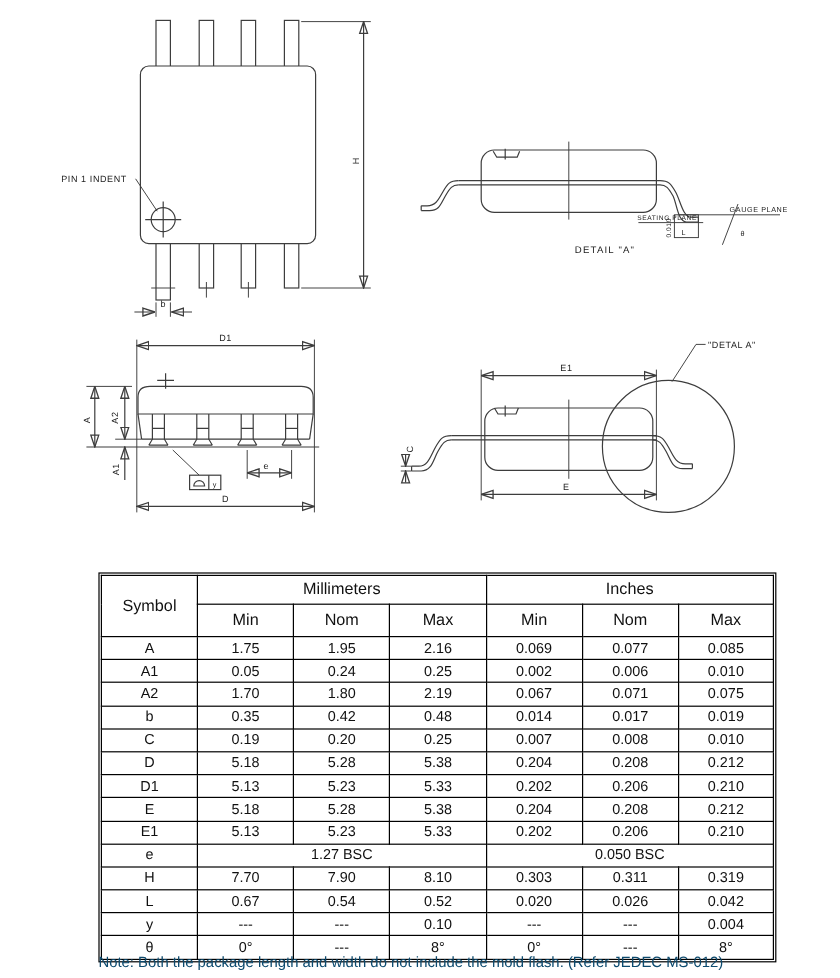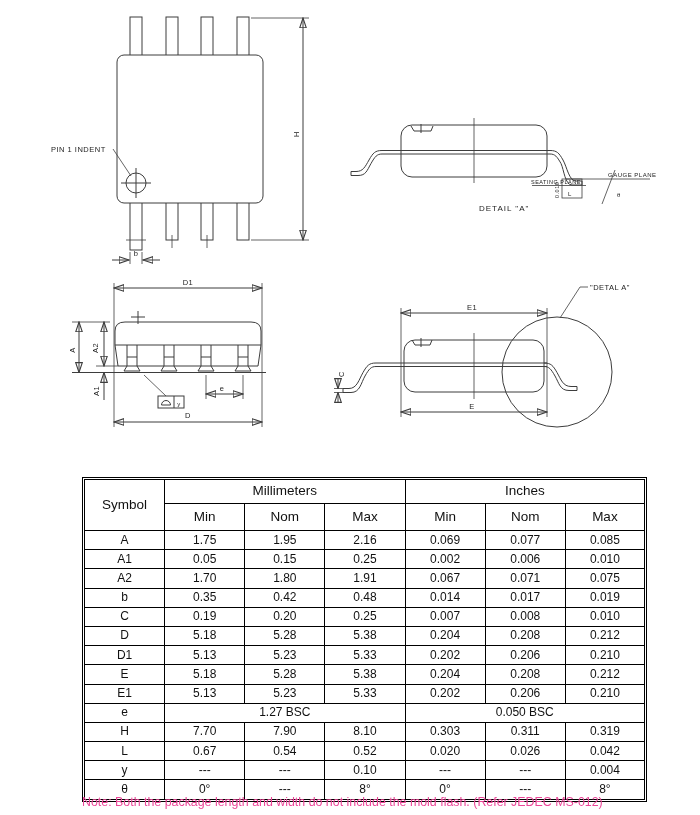--- a/index.html
+++ b/index.html
@@ -16,21 +16,21 @@
   svg.draw text.t55{font-size:5.5px;}
   svg.draw text.t8{font-size:8px;letter-spacing:1px;}
   .tbl-outer{position:absolute;left:68px;top:477px;width:561px;
       border:1.5px solid #000;padding:1px;background:#fff;}
   table.dims{width:100%;border-collapse:collapse;table-layout:fixed;}
   table.dims th,table.dims td{border:1px solid #000;text-align:center;
       vertical-align:middle;padding:0;font-size:12px;line-height:1.1;}
   table.dims th{font-size:13.5px;font-weight:normal;}
   tr.h1{height:24px;} tr.h2{height:27px;} tr.dr{height:19.2px;}
   .note{position:absolute;left:68px;top:795px;width:600px;font-size:12.4px;
-      color:#ec4899;white-space:nowrap;}
+      color:#0c4a6e;white-space:nowrap;}
 </style>
 </head>
 <body>
 
 <div class="page">
 
   <svg class="draw" width="700" height="470" viewBox="0 0 700 470">
     <defs>
       <marker id="ma" viewBox="0 0 10 8" markerWidth="11" markerHeight="8.8" refX="9.5" refY="4" orient="auto-start-reverse">
         <path d="M0.5,1 L9.5,4 L0.5,7 Z" fill="#3d3d3d" stroke="none"></path>
@@ -223,31 +223,31 @@
         <td>1.75</td>
         <td>1.95</td>
         <td>2.16</td>
         <td>0.069</td>
         <td>0.077</td>
         <td>0.085</td>
       </tr>
       <tr class="dr">
         <td>A1</td>
         <td>0.05</td>
-        <td>0.15</td>
+        <td>0.24</td>
         <td>0.25</td>
         <td>0.002</td>
         <td>0.006</td>
         <td>0.010</td>
       </tr>
       <tr class="dr">
         <td>A2</td>
         <td>1.70</td>
         <td>1.80</td>
-        <td>1.91</td>
+        <td>2.19</td>
         <td>0.067</td>
         <td>0.071</td>
         <td>0.075</td>
       </tr>
       <tr class="dr">
         <td>b</td>
         <td>0.35</td>
         <td>0.42</td>
         <td>0.48</td>
         <td>0.014</td>

